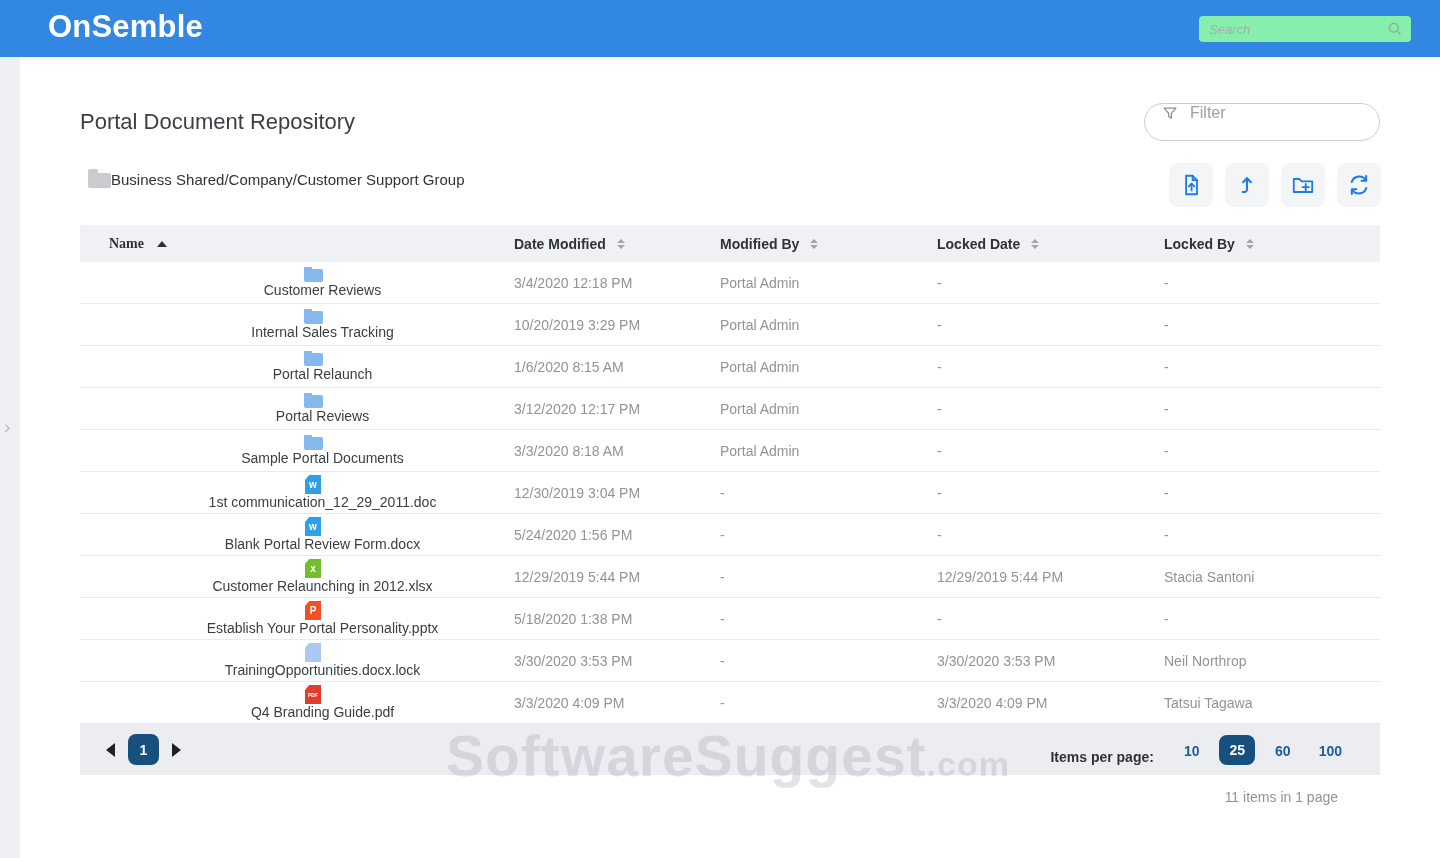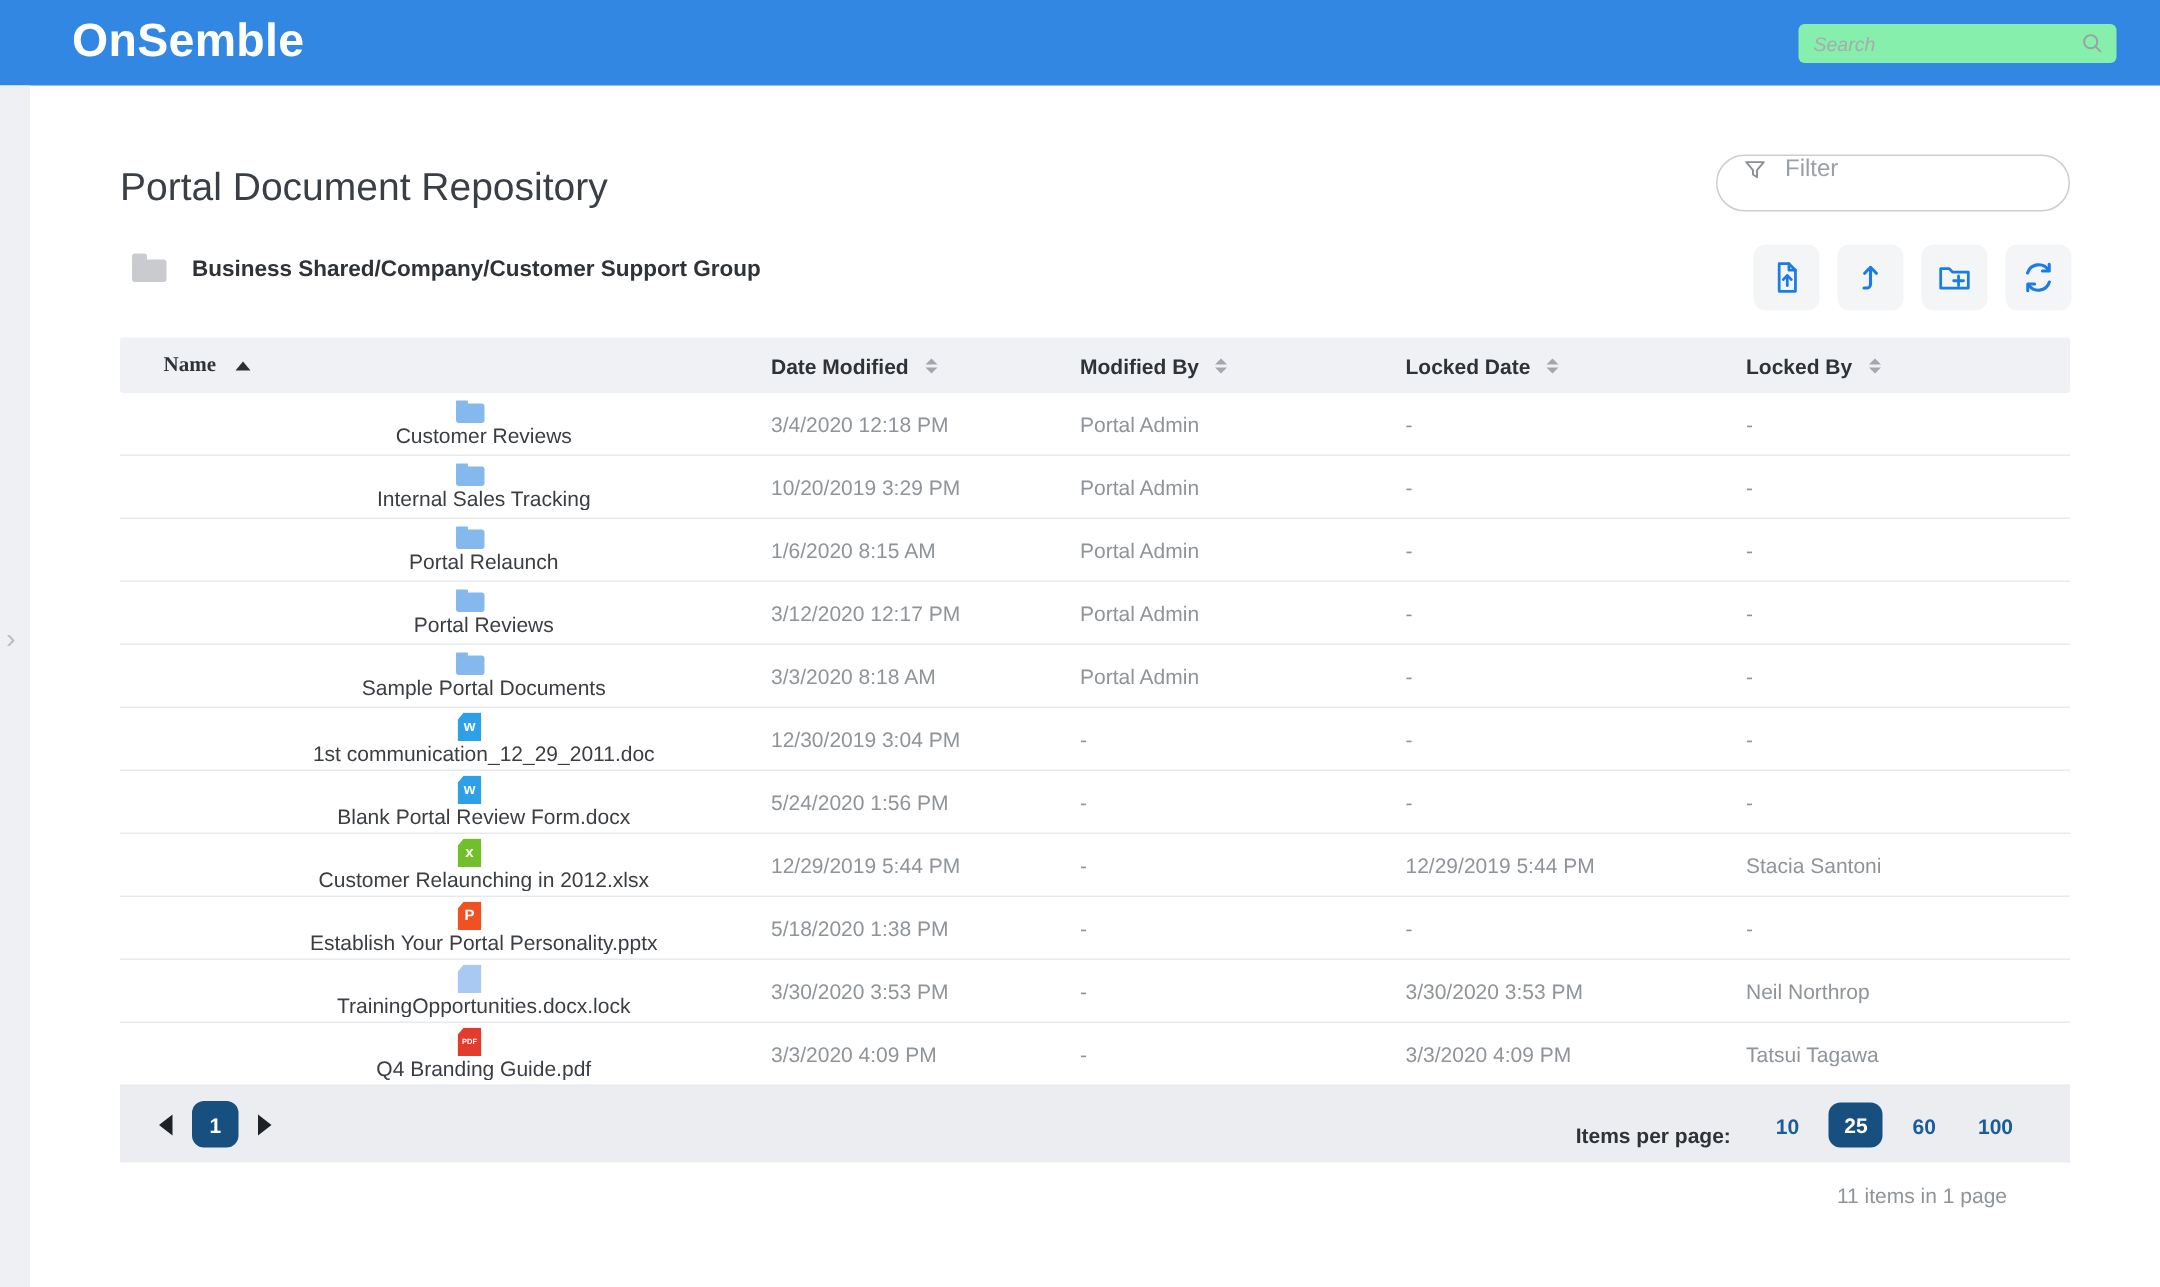--- a/index.html
+++ b/index.html
@@ -12,31 +12,31 @@
   .searchbox { position:absolute; right:29px; top:16px; width:212px; height:26px; background:#86efac; border-radius:4px; display:flex; align-items:center; padding:0 8px 0 10px; }
   .searchbox input { flex:1; border:none; outline:none; font-size:13px; font-style:italic; color:#555; font-family:inherit; background:transparent; }
   .searchbox input::placeholder { color:#a7abb0; }
   .search-ico { width:16px; height:16px; flex:0 0 auto; }
 
   
   .left-rail { position:absolute; left:0; top:57px; width:20px; height:801px; background:#eef0f3; }
   .rail-chevron { position:absolute; left:4px; top:360px; font-size:19px; color:#b9bcc1; cursor:pointer; line-height:1; }
 
   
-  .page-title { position:absolute; left:80px; top:109px; font-size:26px; font-weight:500; color:#3a3f45; }
+  .page-title { position:absolute; left:80px; top:109px; font-size:22px; font-weight:500; color:#3a3f45; }
   .filter-box { position:absolute; left:1144px; top:103px; width:236px; height:38px; border:1px solid #cbced2; border-radius:19px; display:flex; align-items:flex-start; padding:0 14px 0 16px; background:#fff; }
   .filter-box input { flex:1; border:none; outline:none; font-size:16px; color:#555; font-family:inherit; background:transparent; }
   .filter-box input::placeholder { color:#9aa0a6; }
   .funnel-ico { width:18px; height:18px; margin-right:11px; flex:0 0 auto; }
 
   
   .crumb-row { position:absolute; left:88px; top:170px; display:flex; align-items:center; }
   .crumb-folder { position:relative; width:23px; height:15px; background:#c9cbce; border-radius:2px; margin-top:3px; }
   .crumb-folder::before { content:""; position:absolute; left:0; top:-4px; width:10px; height:5px; background:#c9cbce; border-radius:2px 2px 0 0; }
-  .crumb-text { margin-left:17px; font-size:15px; font-weight:700; color:#2f3337; }
+  .crumb-text { font-size:15px; font-weight:400; color:#2f3337; }
 
   .toolbar { position:absolute; left:1169px; top:163px; display:flex; gap:12px; }
   .tool-btn { width:44px; height:44px; background:#f4f5f7; border:none; border-radius:8px; display:flex; align-items:center; justify-content:center; cursor:pointer; }
   .tool-btn svg { width:26px; height:26px; }
 
   
   .table { position:absolute; left:80px; top:225px; width:1300px; }
   .thead { display:grid; grid-template-columns:434px 206px 217px 227px 1fr; height:37px; background:#f0f1f4; border-radius:2px; align-items:center; }
   .th { display:flex; align-items:center; font-size:14px; font-weight:600; color:#2e3338; cursor:pointer; }
   .th:first-child { padding-left:29px;font-family:Liberation Serif, serif; }
@@ -294,16 +294,17 @@
     </div>
     <div class="ipp">
       <span class="ipp-label">Items per page:</span>
     <button class="ipp-opt">10</button>
         <button class="ipp-opt selected">25</button>
         <button class="ipp-opt">60</button>
         <button class="ipp-opt">100</button>
       </div>
   </div>
 
+  <div class="watermark"><span>SoftwareSuggest</span><span class="suffix">.com</span></div>
 
   <div class="items-summary">11 items in 1 page</div>
 
 </div>
 
 </body></html>

